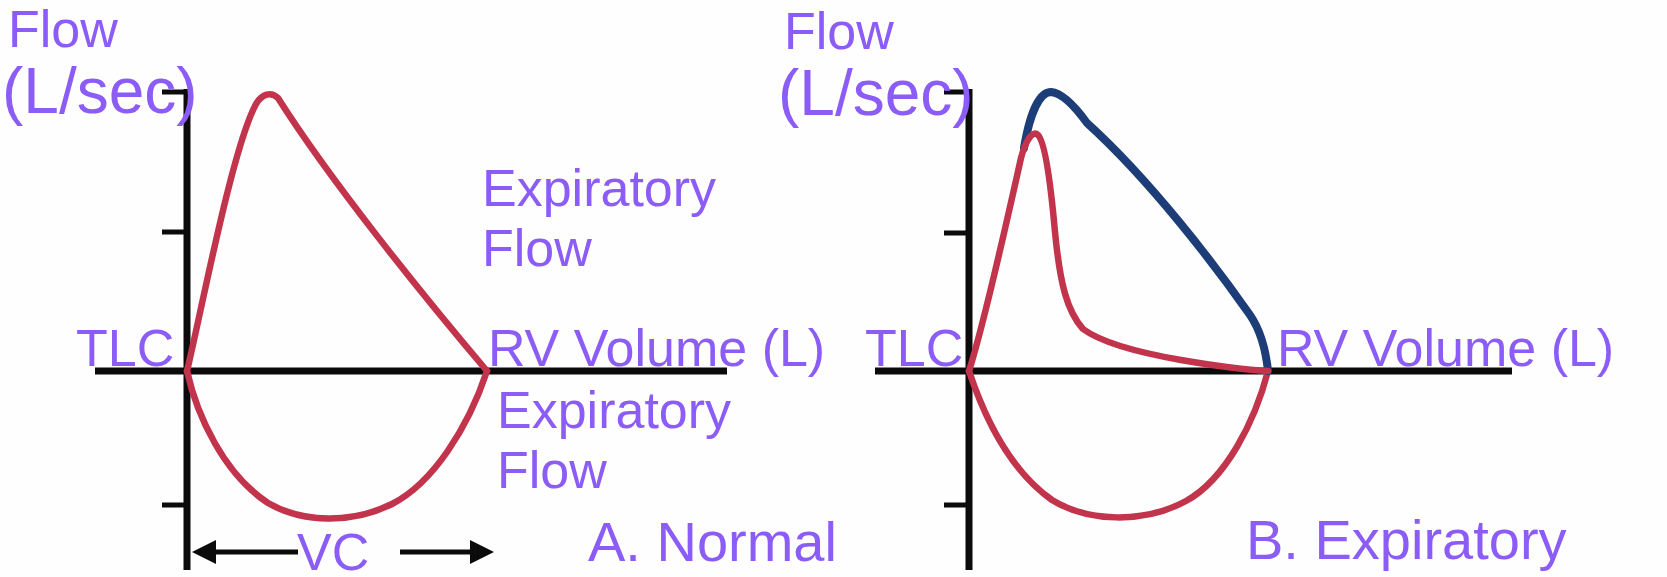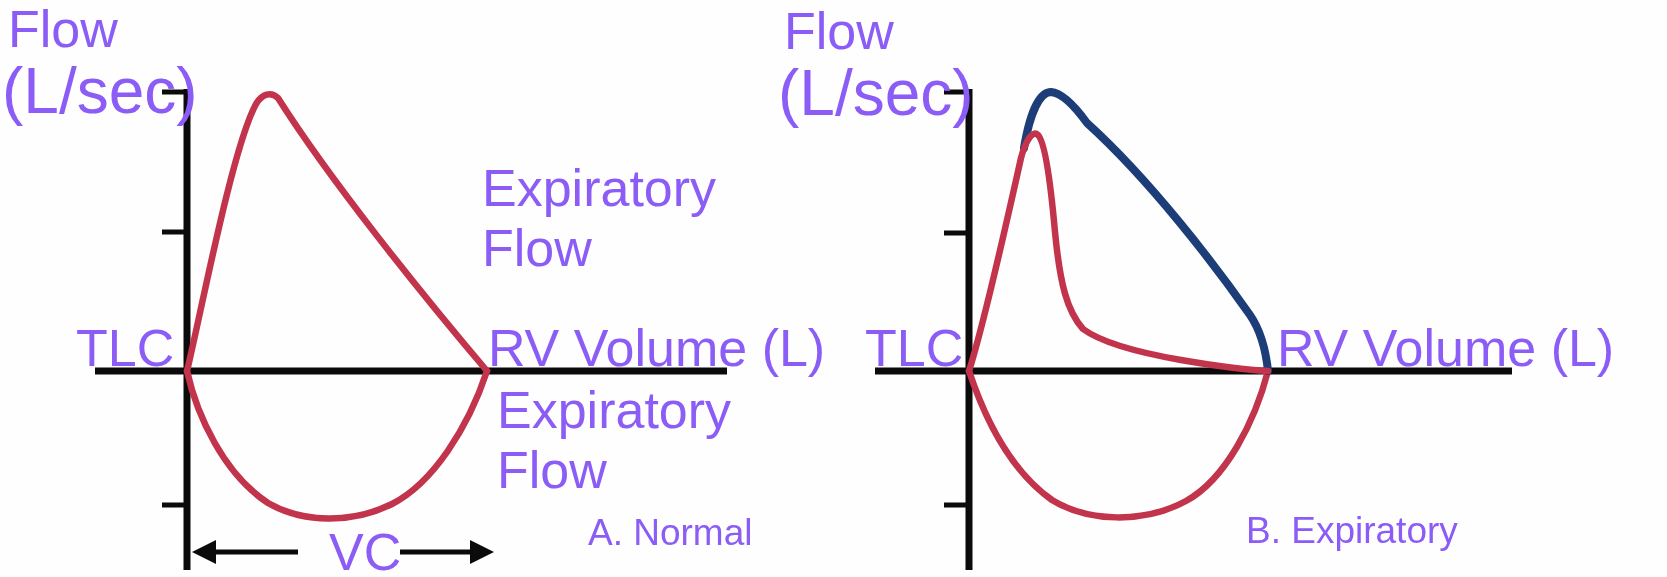--- a/index.html
+++ b/index.html
@@ -20,21 +20,21 @@
   .axis   { fill: none; stroke-width: 7; stroke-linecap: butt; }
   .tick   { fill: none; stroke-width: 5; stroke-linecap: butt; }
   .curve  { fill: none; stroke-width: 6.5; stroke-linecap: round; stroke-linejoin: round; }
   .curve-thick { stroke-width: 8; }
   .arrowline { fill: none; stroke-width: 5; stroke-linecap: butt; }
   .label { position: absolute; white-space: pre; line-height: 1.0; }
   .axis-label   { font-size: 52px; }
   .flow-units   { font-size: 64px; }
   .region-label { font-size: 52px; line-height: 60px; }
   .vc-label     { font-size: 52px; }
-  .caption      { font-size: 37px; }
+  .caption      { font-size: 56px; }
 </style>
 </head>
 <body>
 
 <div class="figure">
 
   <svg class="plot" viewBox="0 0 1667 577" aria-hidden="true">
 
     <path class="axis" d="M95 371 H727" stroke="#0b0b0b"></path>
     <path class="axis" d="M187 89 V570" stroke="#0b0b0b"></path>
@@ -53,21 +53,21 @@
     <path class="curve curve-thick" d="M1024 148 C1030 112, 1040 92, 1051 92 C1062 93, 1074 105, 1087 123 C1150 180, 1215 265, 1250 315 C1261 331, 1266 352, 1268 371" stroke="#1c3d78"></path>
     <path class="curve" d="M969 371 C982 330, 1005 230, 1021 158 C1026 139, 1033 130, 1038 135 C1044 141, 1050 176, 1055 232 C1060 284, 1067 311, 1083 329 C1102 343, 1141 353, 1181 360 C1216 366, 1246 370, 1268 371" stroke="#c2344c"></path>
   </svg>
 
   <div class="label axis-label" style="left:8px; top:3px;">Flow</div>
   <div class="label flow-units" style="left:2px; top:59px;">(L/sec)</div>
   <div class="label axis-label" style="left:76px; top:322px;">TLC</div>
   <div class="label axis-label" style="left:488px; top:322px;">RV Volume (L)</div>
   <div class="label region-label" style="left:482px; top:158px;"><span>Expiratory</span><br><span>Flow</span></div>
   <div class="label region-label" style="left:497px; top:380px;"><span>Expiratory</span><br><span>Flow</span></div>
-  <div class="label vc-label" style="left:329px; top:526px;">VC</div>
+  <div class="label vc-label" style="left:297px; top:526px;">VC</div>
   <div class="label caption" style="left:588px; top:514px;">A. Normal</div>
 
   <div class="label axis-label" style="left:784px; top:5px;">Flow</div>
   <div class="label flow-units" style="left:778px; top:61px;">(L/sec)</div>
   <div class="label axis-label" style="left:865px; top:322px;">TLC</div>
   <div class="label axis-label" style="left:1277px; top:322px;">RV Volume (L)</div>
   <div class="label caption" style="left:1246px; top:512px;">B. Expiratory</div>
 
 </div>
 

